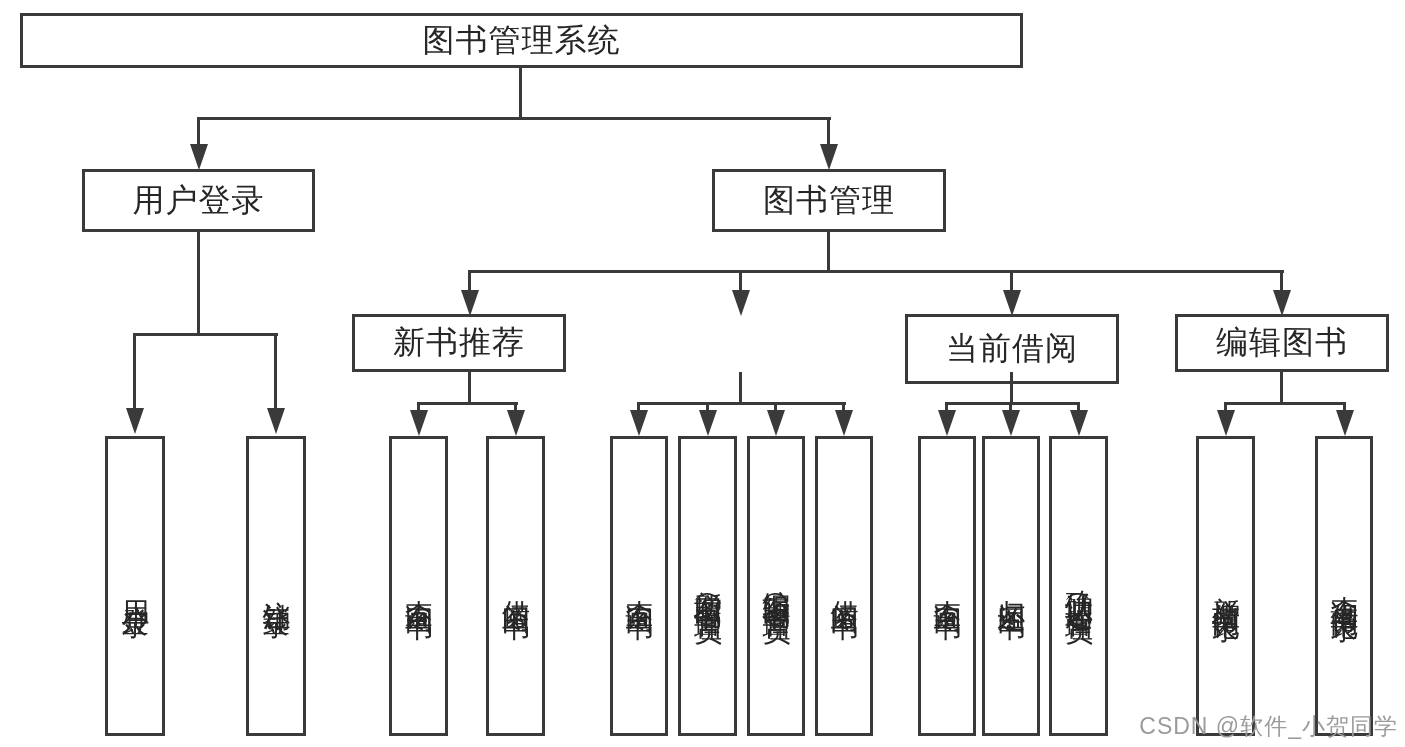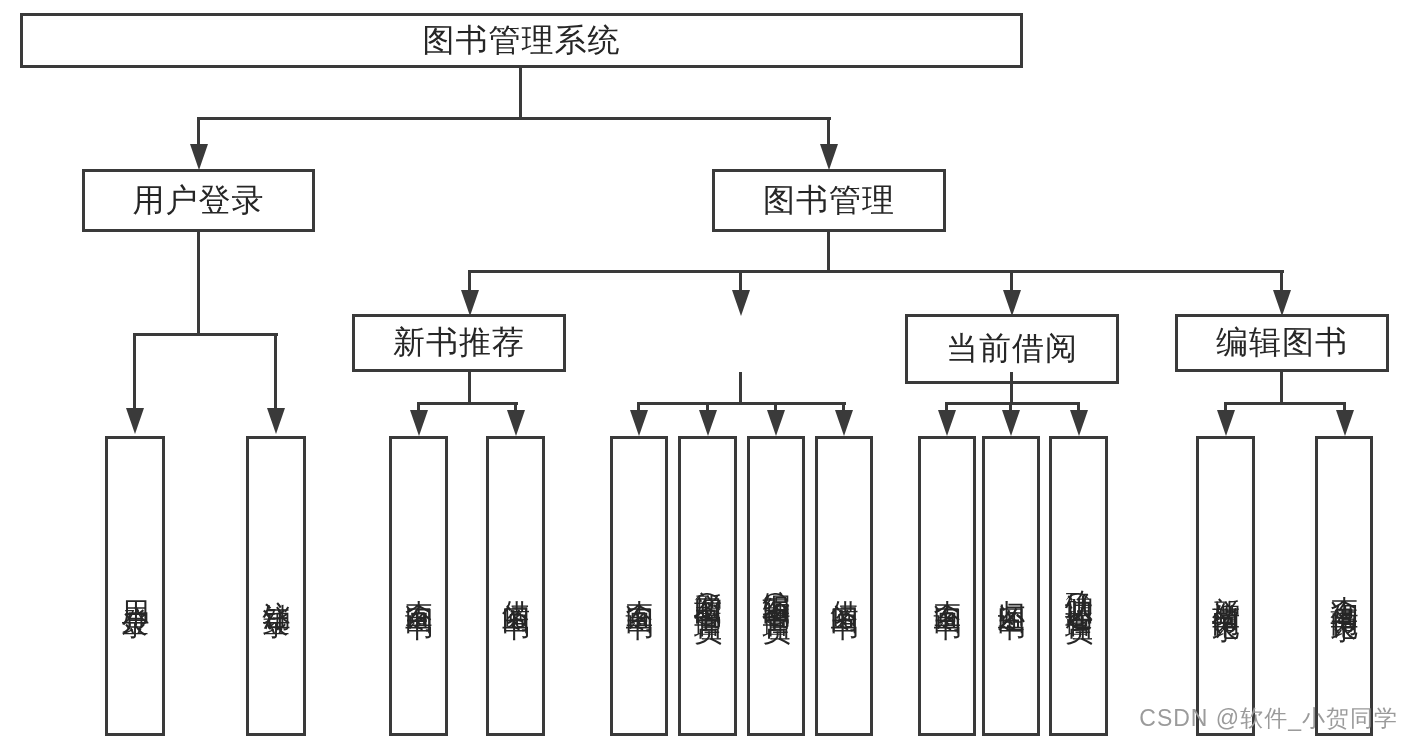--- a/index.html
+++ b/index.html
@@ -55,21 +55,21 @@
     position:absolute;
     width:0;height:0;
     border-left:9px solid transparent;
     border-right:9px solid transparent;
     border-top:26px solid var(--line);
   }
   
   .watermark{
     position:absolute;
     right:7px;
-    bottom:13px;
+    bottom:5px;
     font-size:23px;
     color:var(--watermark);
     letter-spacing:1px;
   }
 </style>
 </head>
 <body>
 
 <div class="stage">
 

